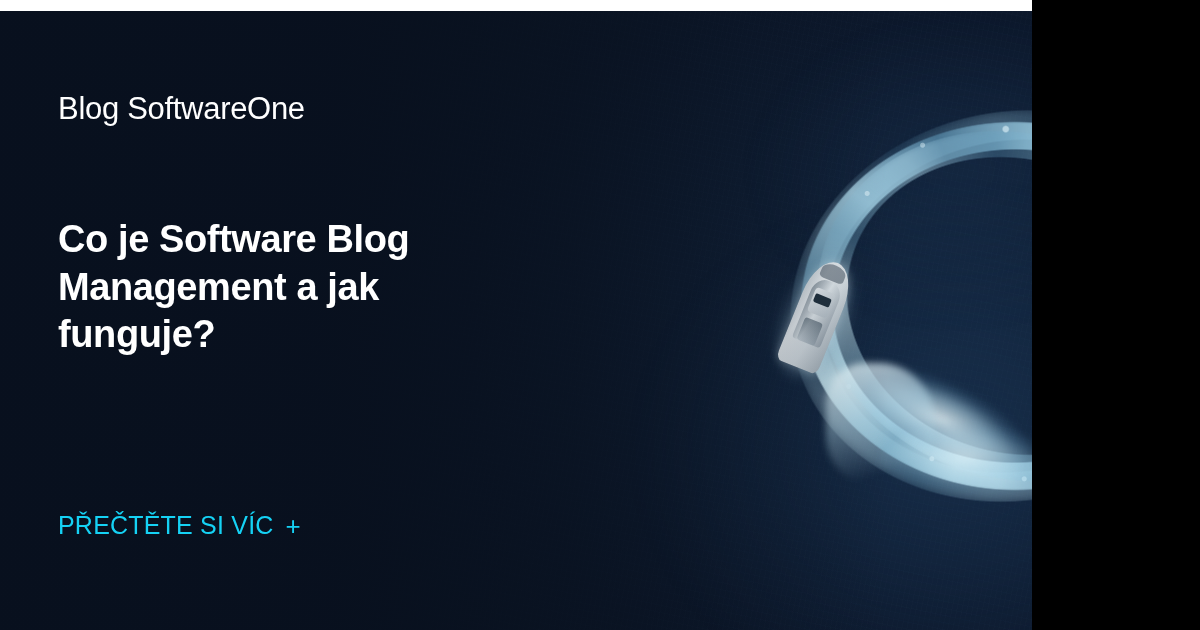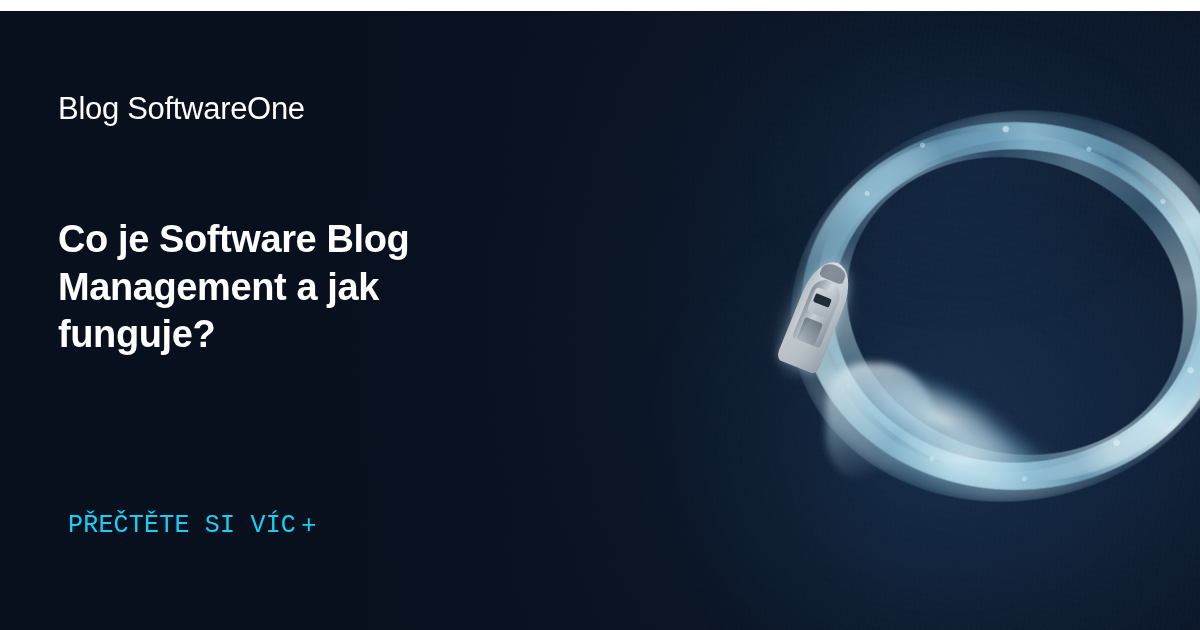--- a/index.html
+++ b/index.html
@@ -6,21 +6,21 @@
     margin: 0;
     padding: 0;
     background: #000;
   }
   body {
     font-family: "Liberation Sans", sans-serif;
   }
 
   .card {
     position: relative;
-    width: 1200px;
+    width: 1032px;
     height: 630px;
     overflow: hidden;
     background: #0b1425;
   }
 
   
   .top-band {
     position: absolute;
     top: 0; left: 0;
     width: 1200px;
@@ -293,33 +293,32 @@
     width: 470px;
     font-size: 38px;
     font-weight: 700;
     line-height: 1.24;
     letter-spacing: -0.4px;
     color: #ffffff;
   }
 
   .cta {
     position: absolute;
-    left: 68px;
+    left: 58px;
     top: 500px;
     display: inline-flex;
     align-items: center;
-    gap: 5px;
+    gap: 12px;
     color: #15d2f5;
     font-size: 25px;
     font-weight: 400;
     letter-spacing: 0.2px;
     text-decoration: none;
     white-space: nowrap;
     cursor: pointer;
-    font-family: Liberation Mono, monospace;
   }
   .cta-plus {
     font-size: 26px;
     font-weight: 300;
     line-height: 1;
     color: #15d2f5;
   }
 </style>
 </head>
 <body>

